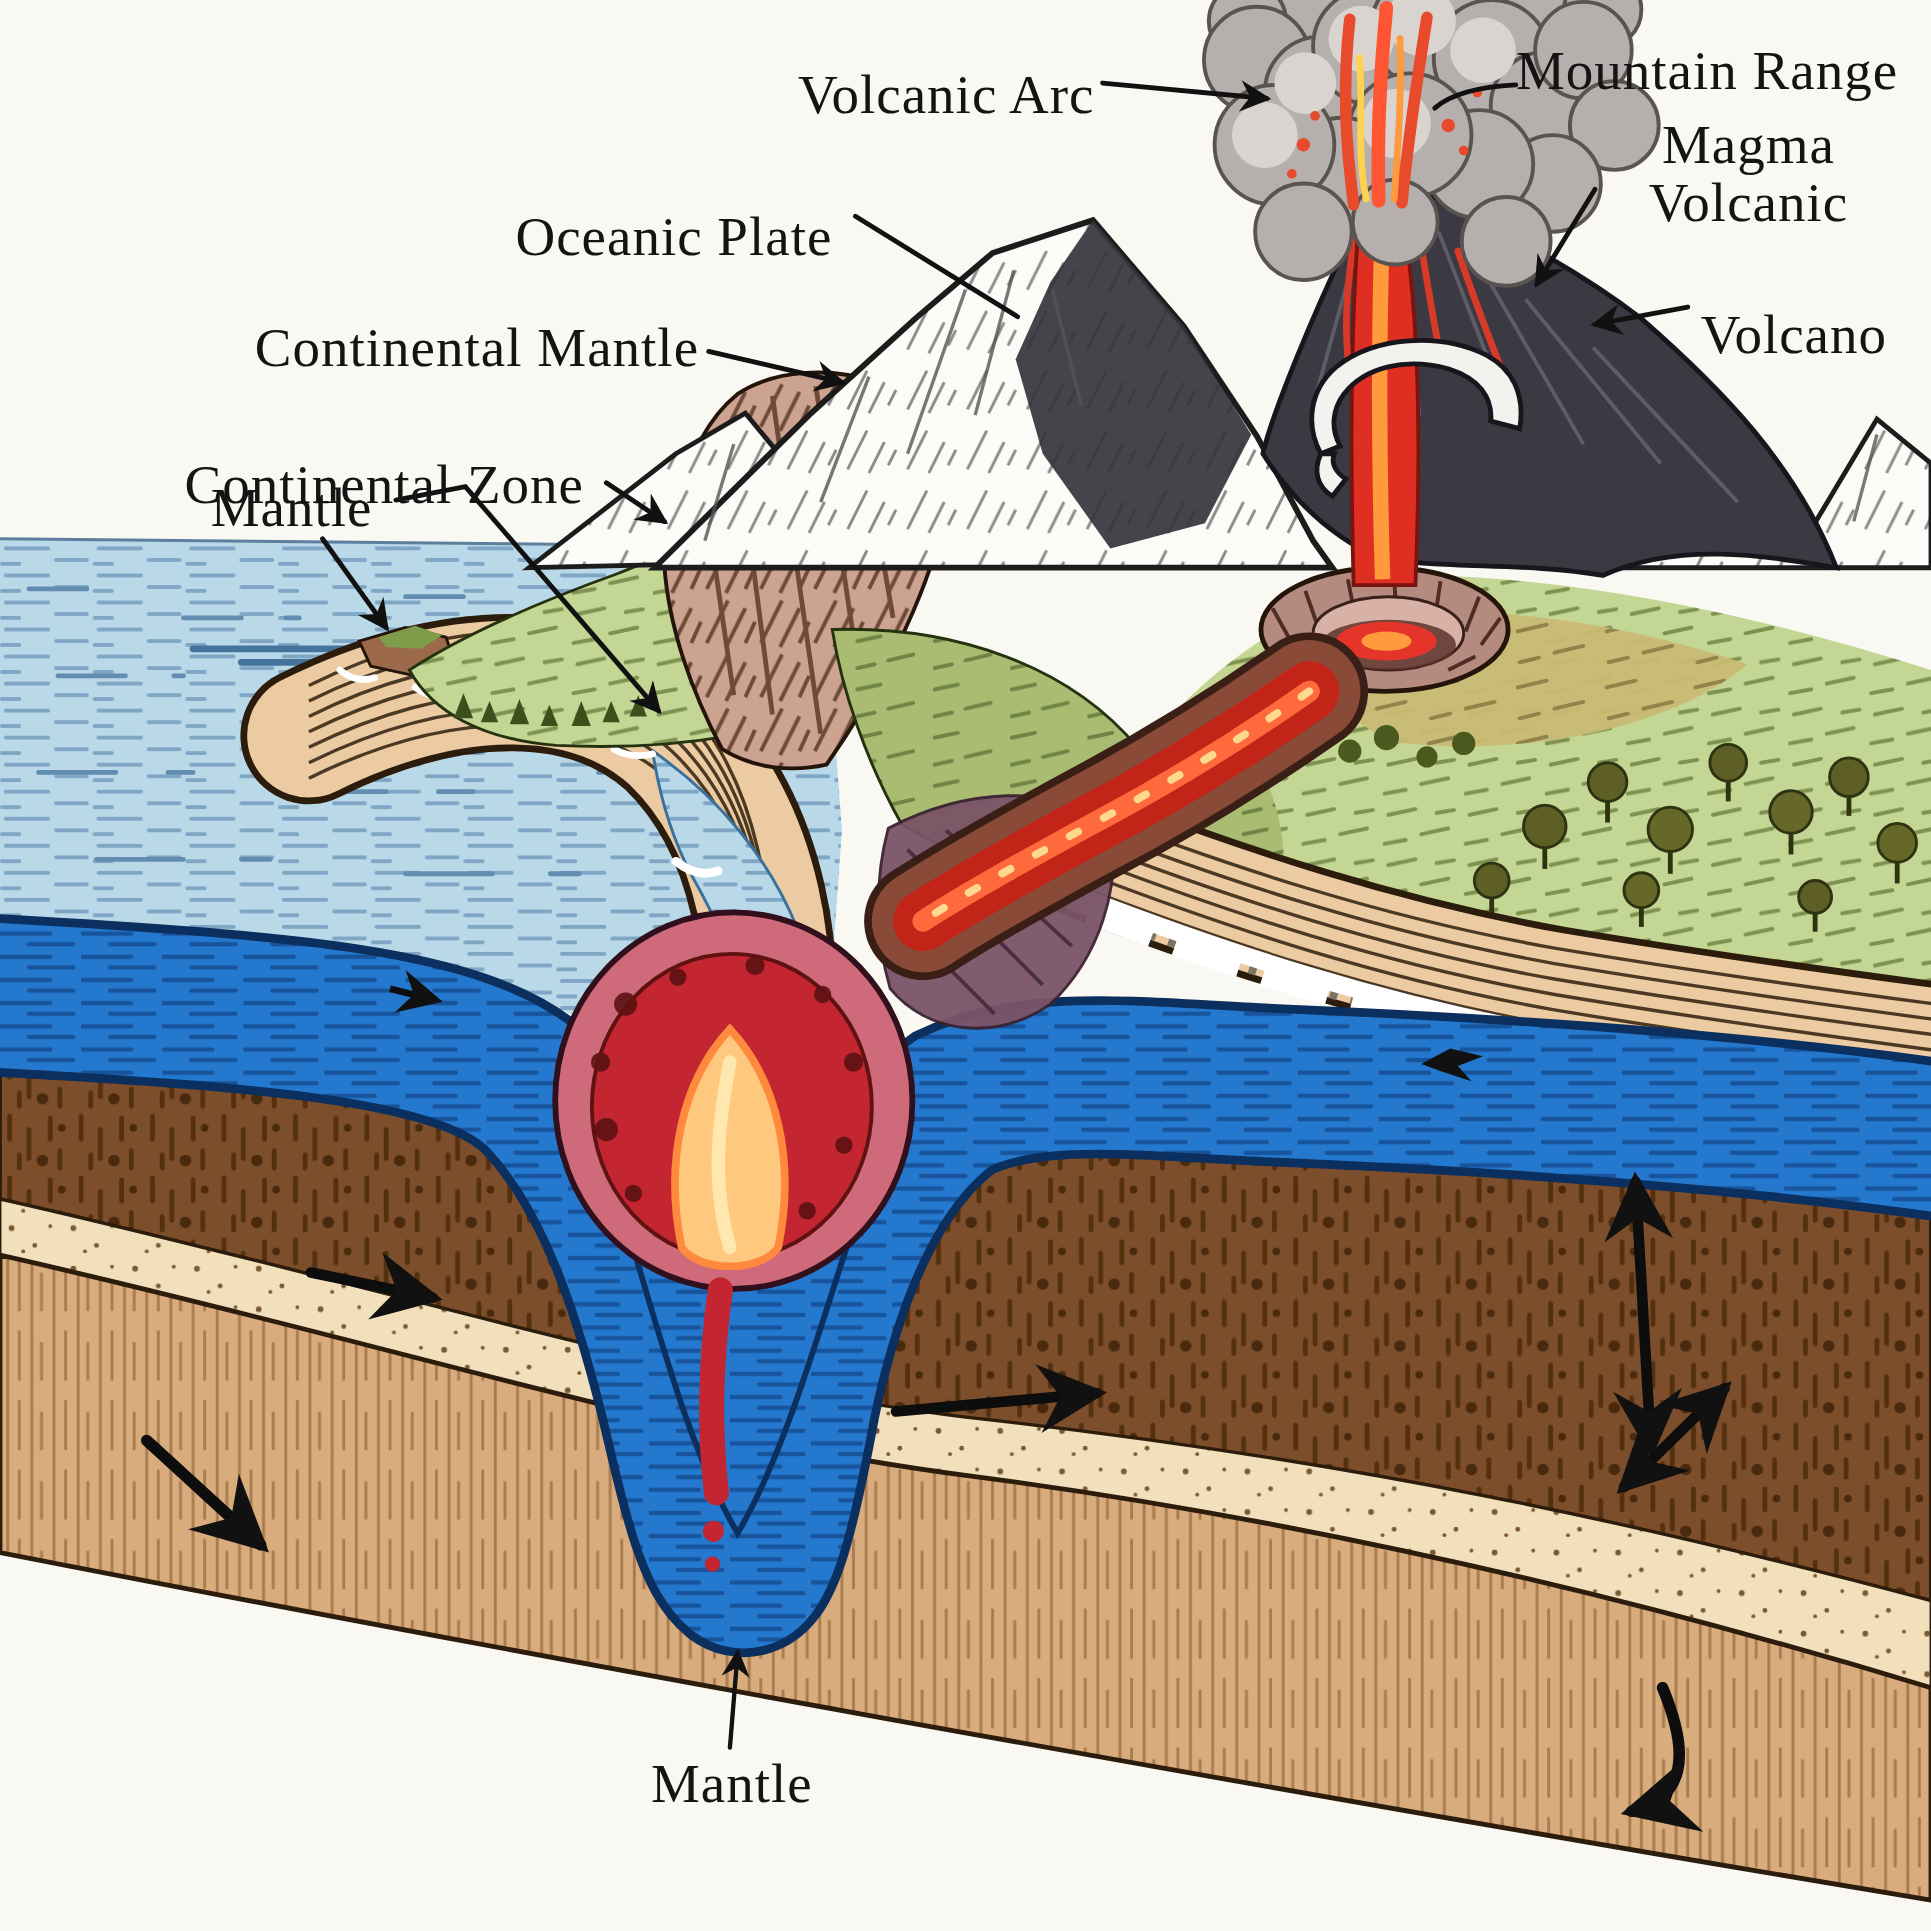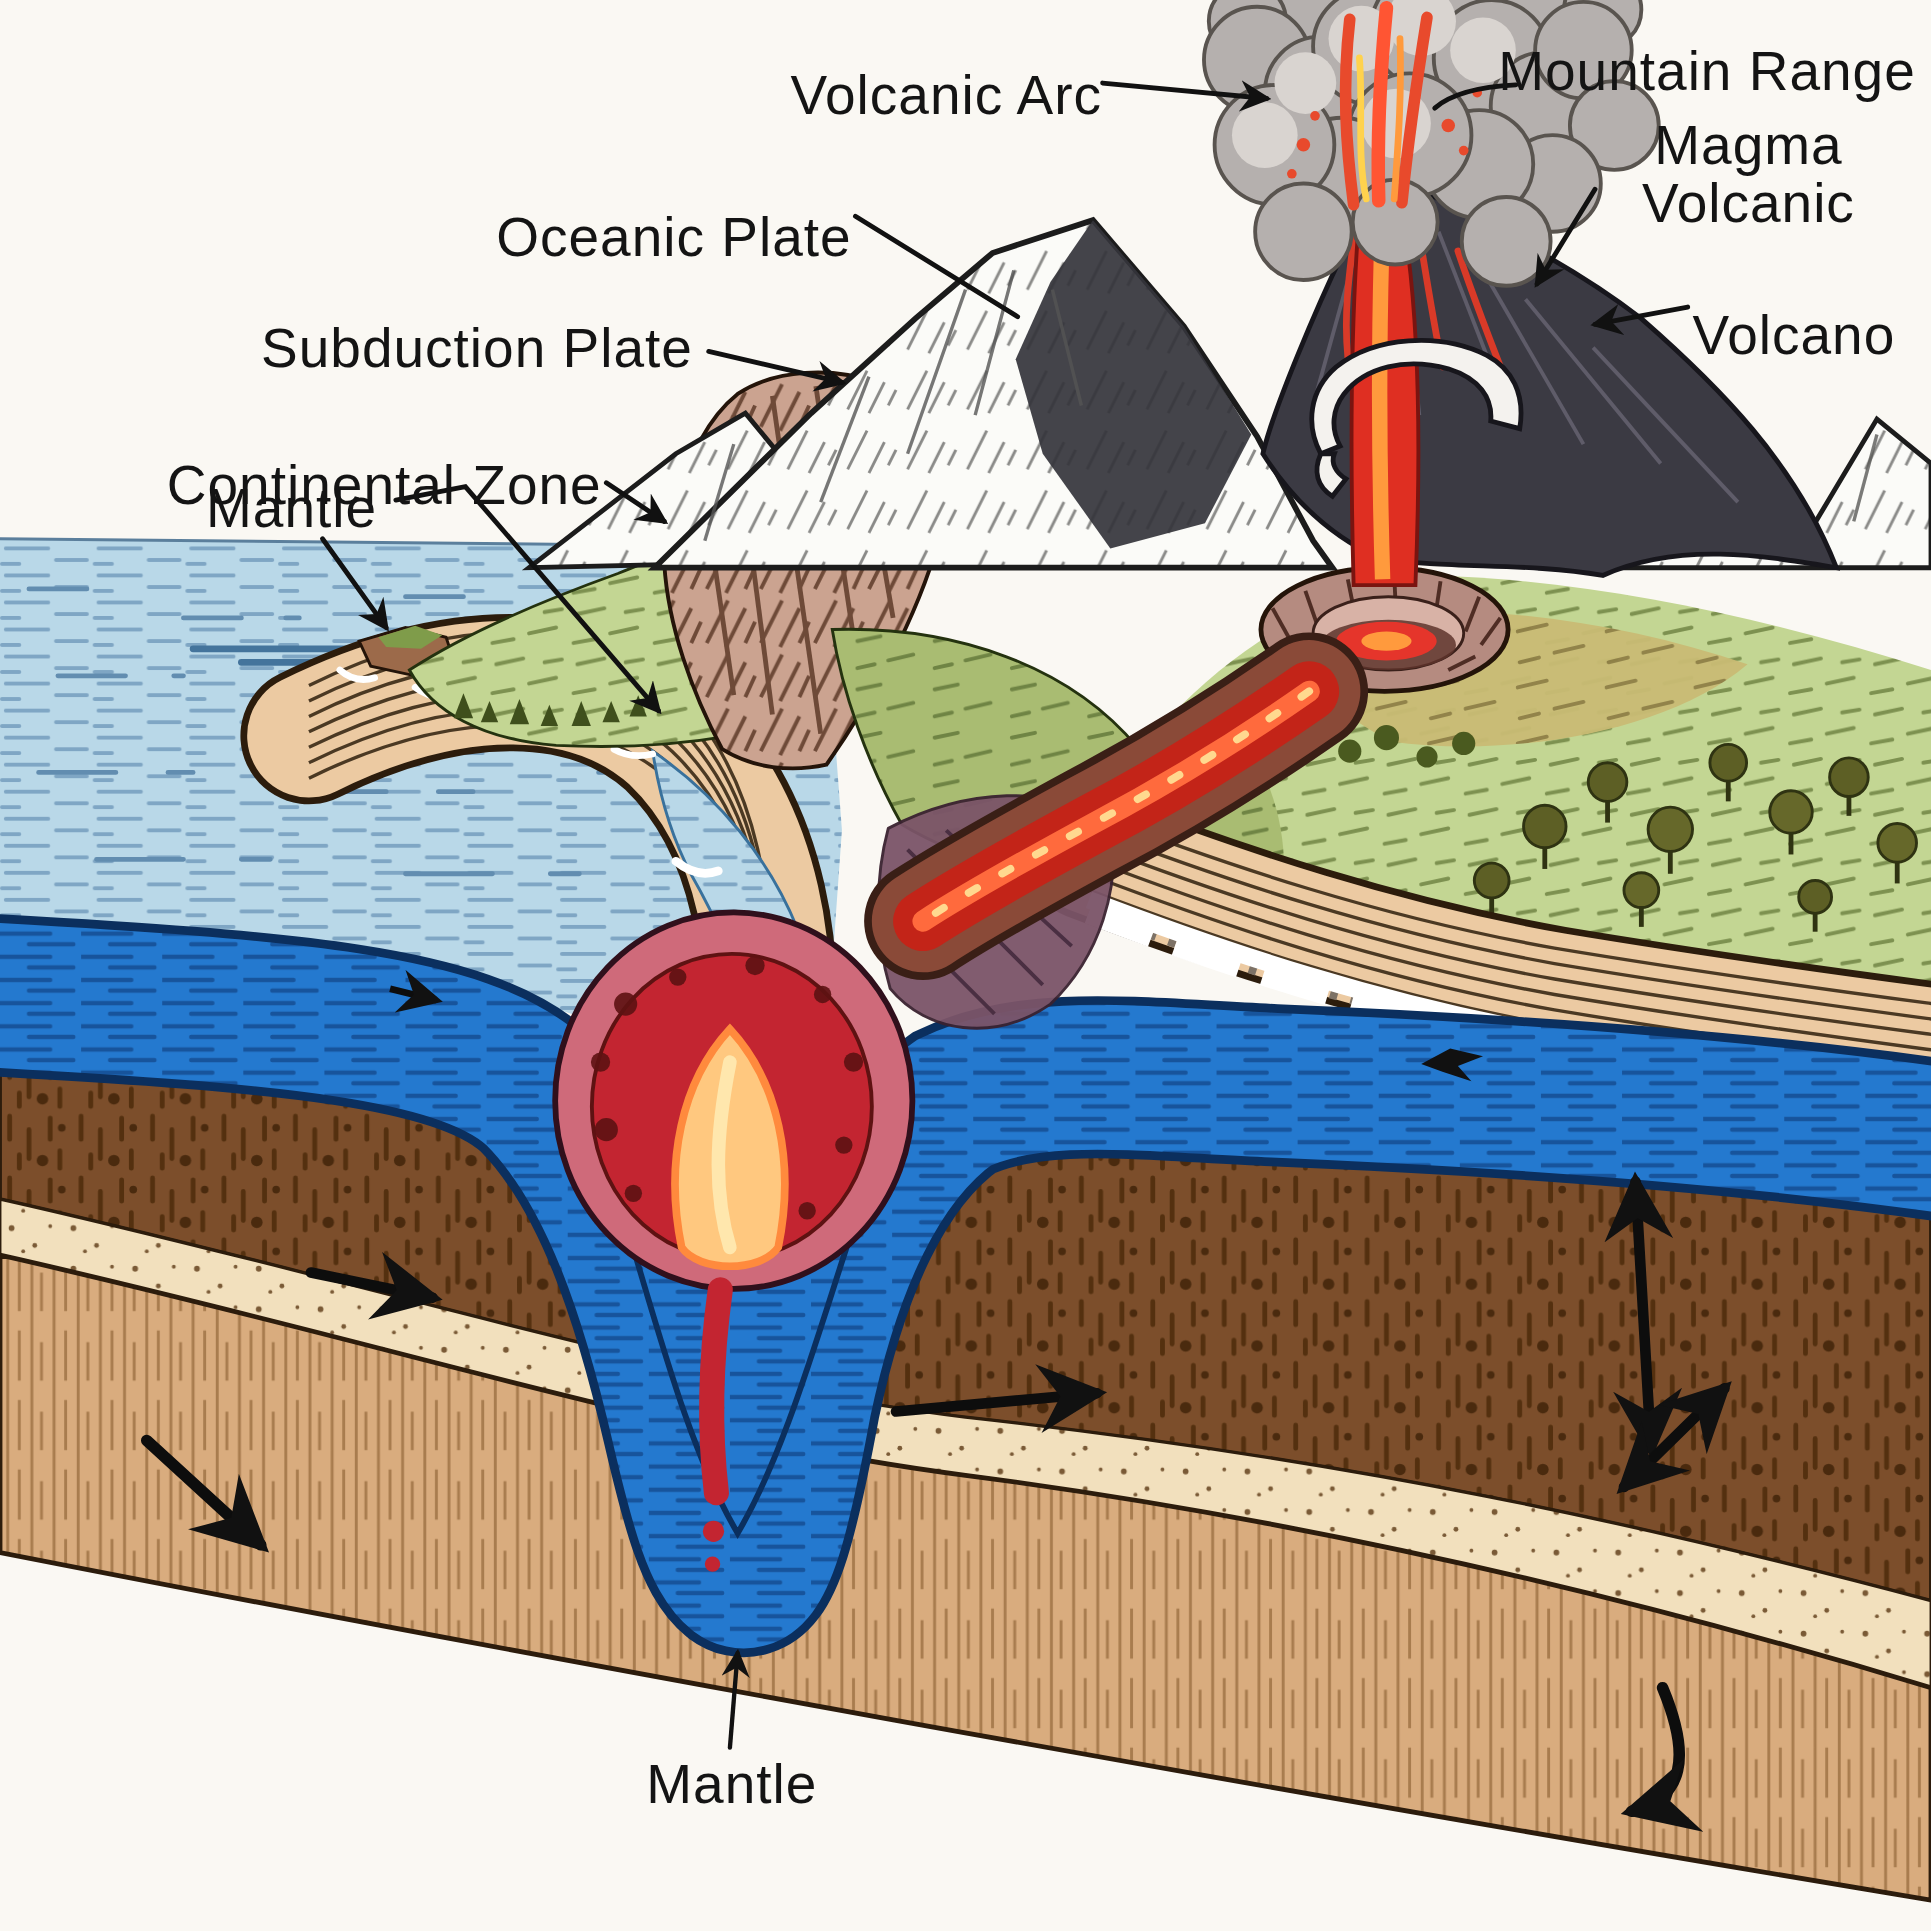--- a/index.html
+++ b/index.html
@@ -1,17 +1,17 @@
 <!DOCTYPE html>
 <html><head>
 <meta charset="utf-8">
 <style>
   html,body{margin:0;padding:0;background:#faf8f3;}
   .canvas{position:relative;width:1931px;height:1931px;background:#faf8f3;overflow:hidden;
-          font-family:Liberation Sans, sans-serif;border-radius:24px;}
+          font-family:Liberation Serif, serif;border-radius:24px;}
   .art{position:absolute;inset:0;}
   .lbl{position:absolute;transform:translate(-50%,-50%);font-size:55px;color:#141414;
        white-space:nowrap;letter-spacing:1px;line-height:1.06;}
   .lbl .ln{display:block;text-align:center;}
 </style>
 </head>
 <body>
 
 <div class="canvas">
 
@@ -405,21 +405,21 @@
 </g>
 </svg>
 
 <div class="lbl" style="left:49%;top:4.9%;">
   <span class="ln">Volcanic Arc</span>
 </div>
 <div class="lbl" style="left:34.9%;top:10.8%;margin-top:28px;">
   <span class="ln">Oceanic Plate</span>
 </div>
 <div class="lbl" style="left:24.7%;top:18%;">
-  <span class="ln">Subduction Plate</span>
+  <span class="ln">Continental Mantle</span>
 </div>
 <div class="lbl" style="left:19.9%;top:25.1%;">
   <span class="ln">Continental Zone</span>
 </div>
 <div class="lbl" style="left:15.1%;top:26.3%;">
   <span class="ln">Mantle</span>
 </div>
 <div class="lbl" style="left:88.4%;top:3.7%;">
   <span class="ln">Mountain Range</span>
 </div>

